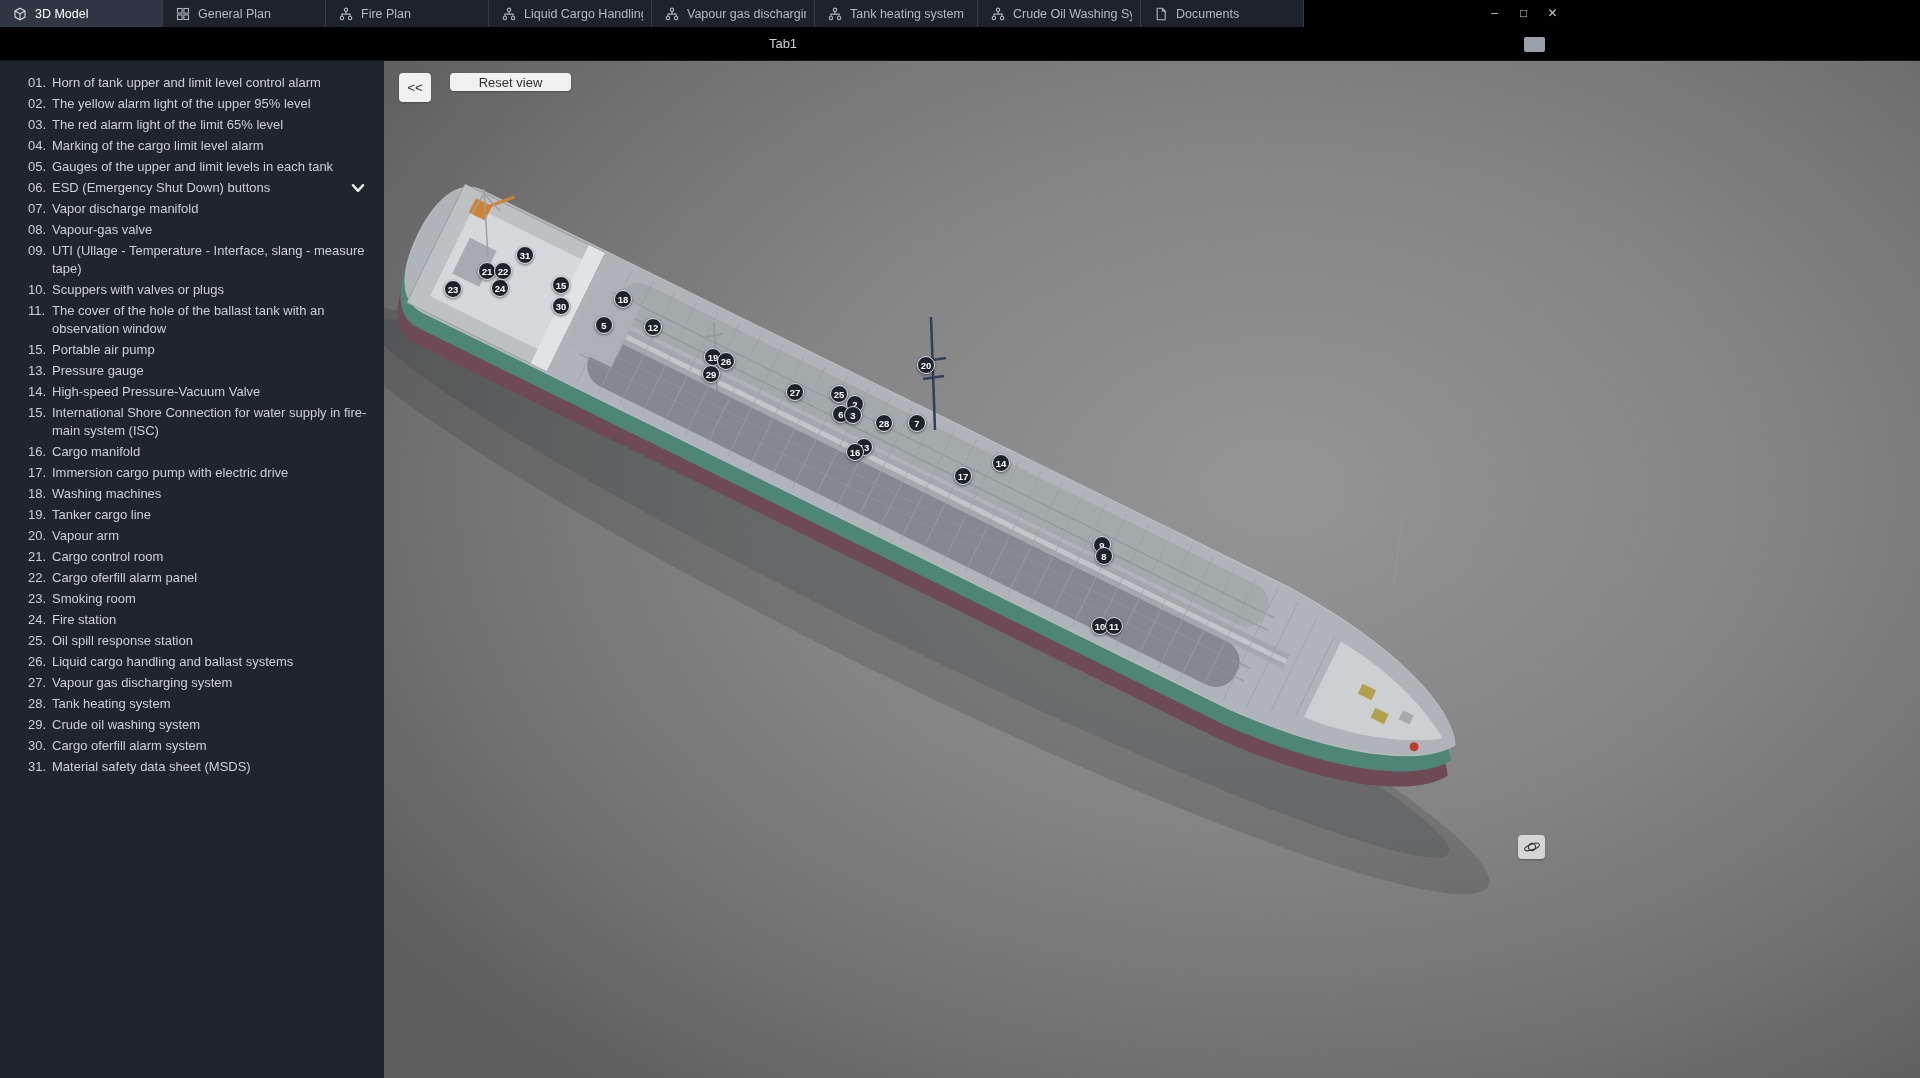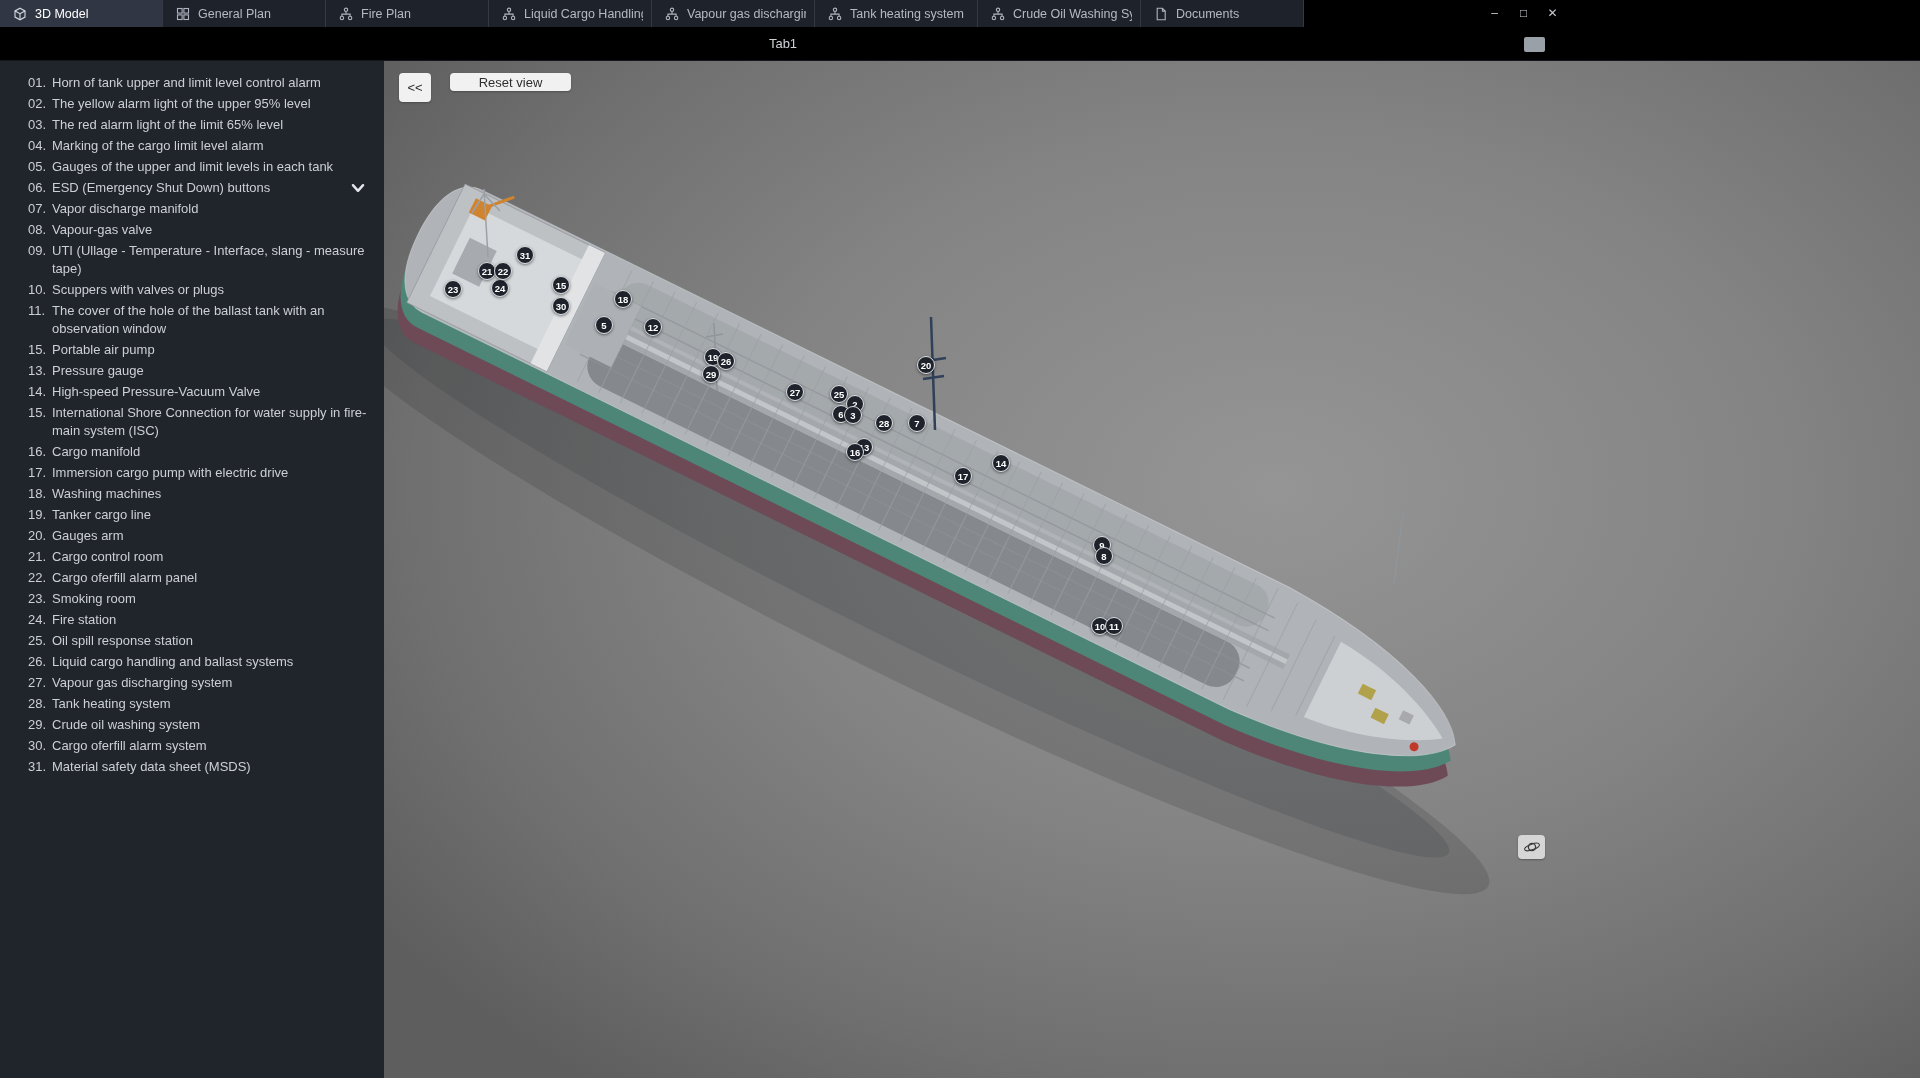--- a/index.html
+++ b/index.html
@@ -319,21 +319,21 @@
     <span class="sb-label">Washing machines</span>
 
   </div>
         <div class="sb-item">
     <span class="sb-num">19.</span>
     <span class="sb-label">Tanker cargo line</span>
 
   </div>
         <div class="sb-item">
     <span class="sb-num">20.</span>
-    <span class="sb-label">Gauges arm</span>
+    <span class="sb-label">Vapour arm</span>
 
   </div>
         <div class="sb-item">
     <span class="sb-num">21.</span>
     <span class="sb-label">Cargo control room</span>
 
   </div>
         <div class="sb-item">
     <span class="sb-num">22.</span>
     <span class="sb-label">Cargo oferfill alarm panel</span>

